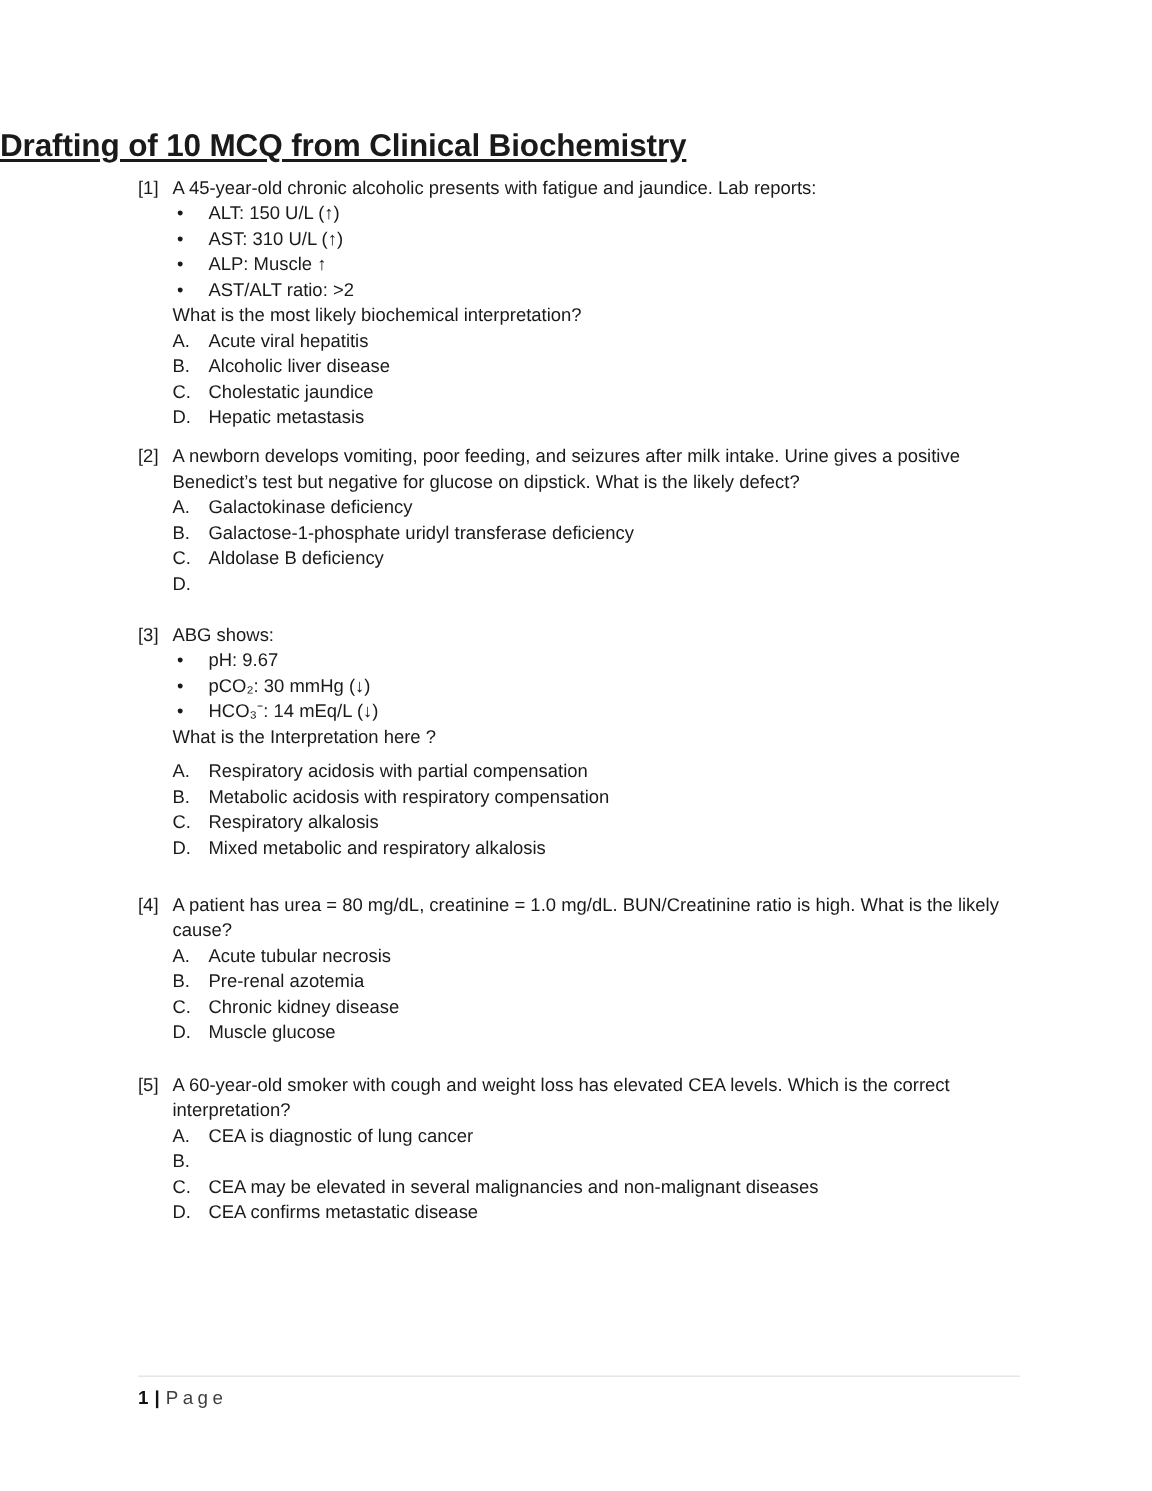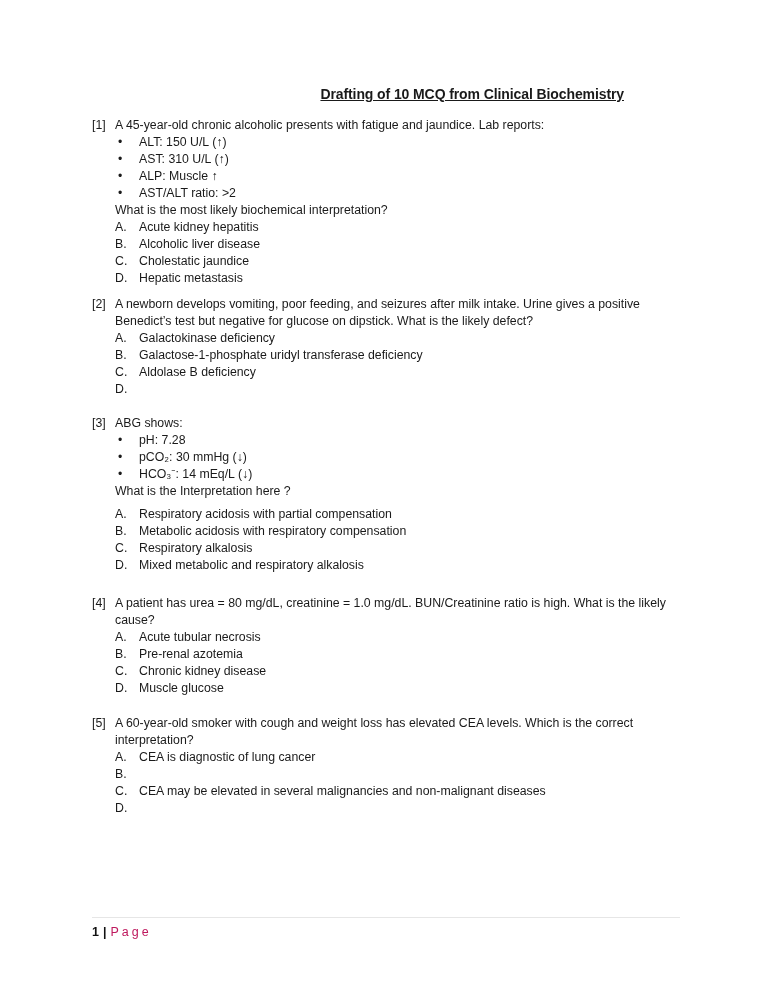--- a/index.html
+++ b/index.html
@@ -1,36 +1,36 @@
 <!DOCTYPE html>
 <html><head>
 <meta charset="utf-8">
 <style>
   html, body { margin: 0; padding: 0; background: #ffffff; }
   body { width: 768px; height: 994px; position: relative; overflow: hidden;
          font-family: "Liberation Sans", sans-serif; color: #1a1a1a; }
   .page { position: absolute; left: 0; top: 0; width: 768px; height: 994px; }
-  .title { position: absolute; left: 0; width: 624px; top: 86px; text-align: right;
-           font-size: 14px; font-weight: bold; text-decoration: underline; letter-spacing: -0.1px; }
+  .title { position: absolute; left: 0; width: 624px; top: 86px; text-align: left;
+           font-size: 21px; font-weight: bold; text-decoration: underline; letter-spacing: -0.1px; }
   .q { position: absolute; left: 92px; width: 600px; font-size: 12.3px; line-height: 17px; }
   .q-head { display: flex; }
   .q-num { width: 23px; flex: none; }
   .q-text { flex: 1; }
   .bullets, .options { margin: 0; padding: 0; list-style: none; }
   .bullets li { display: flex; padding-left: 23px; }
   .bullet-dot { width: 24px; flex: none; padding-left: 3px; box-sizing: border-box; }
   .options li { display: flex; padding-left: 23px; }
   .opt-letter { width: 24px; flex: none; }
   .stem { padding-left: 23px; }
   .gap { height: 6px; }
   .footer-rule { position: absolute; left: 92px; top: 917px; width: 588px; height: 1px; background: #e6e6e6; }
   .footer { position: absolute; left: 92px; top: 925px; font-size: 12.5px; display: flex; align-items: center; }
   .footer-num { font-weight: bold; color: #111; }
   .footer-sep { font-weight: bold; margin: 0 4px 0 4px; color: #111; }
-  .footer-page { color: #be185d; letter-spacing: 3px; text-align: center; }
+  .footer-page { color: #404040; letter-spacing: 3px; text-align: center; }
 </style>
 </head>
 <body>
 
 <div class="page">
   <div class="title">Drafting of 10 MCQ from Clinical Biochemistry</div>
 
   <div class="q" style="top:117px;">
     <div class="q-head">
       <span class="q-num">[1]</span>
@@ -51,21 +51,21 @@
         </li>
       <li>
           <span class="bullet-dot">•</span>
           <span>AST/ALT ratio: &gt;2</span>
         </li>
     </ul>
     <div class="stem">What is the most likely biochemical interpretation?</div>
     <ul class="options">
       <li>
           <span class="opt-letter">A.</span>
-          <span>Acute kidney hepatitis</span>
+          <span>Acute viral hepatitis</span>
         </li>
       <li>
           <span class="opt-letter">B.</span>
           <span>Alcoholic liver disease</span>
         </li>
       <li>
           <span class="opt-letter">C.</span>
           <span>Cholestatic jaundice</span>
         </li>
       <li>
@@ -100,21 +100,21 @@
   </div>
 
   <div class="q" style="top:415px;">
     <div class="q-head">
       <span class="q-num">[3]</span>
       <span class="q-text">ABG shows:</span>
     </div>
     <ul class="bullets">
       <li>
           <span class="bullet-dot">•</span>
-          <span>pH: 7.28</span>
+          <span>pH: 9.67</span>
         </li>
       <li>
           <span class="bullet-dot">•</span>
           <span>pCO₂: 30 mmHg (↓)</span>
         </li>
       <li>
           <span class="bullet-dot">•</span>
           <span>HCO₃⁻: 14 mEq/L (↓)</span>
         </li>
     </ul>
@@ -177,20 +177,21 @@
         </li>
       <li>
           <span class="opt-letter">B.</span>
         </li>
       <li>
           <span class="opt-letter">C.</span>
           <span>CEA may be elevated in several malignancies and non-malignant diseases</span>
         </li>
       <li>
           <span class="opt-letter">D.</span>
+          <span>CEA confirms metastatic disease</span>
         </li>
     </ul>
   </div>
 
   <div class="footer-rule"></div>
   <div class="footer">
     <span class="footer-num">1</span>
     <span class="footer-sep">|</span>
     <span class="footer-page">Page</span>
   </div>

